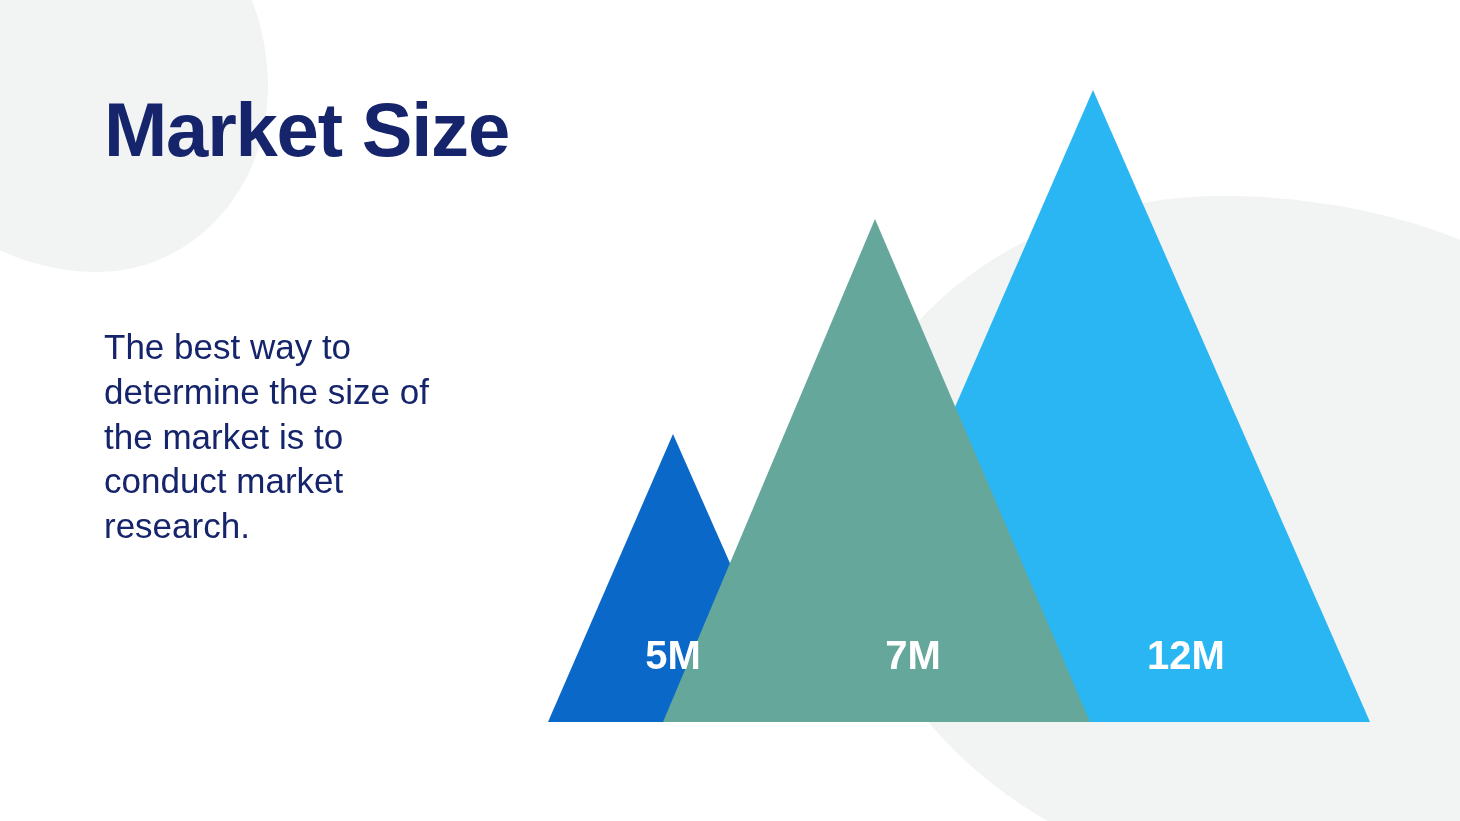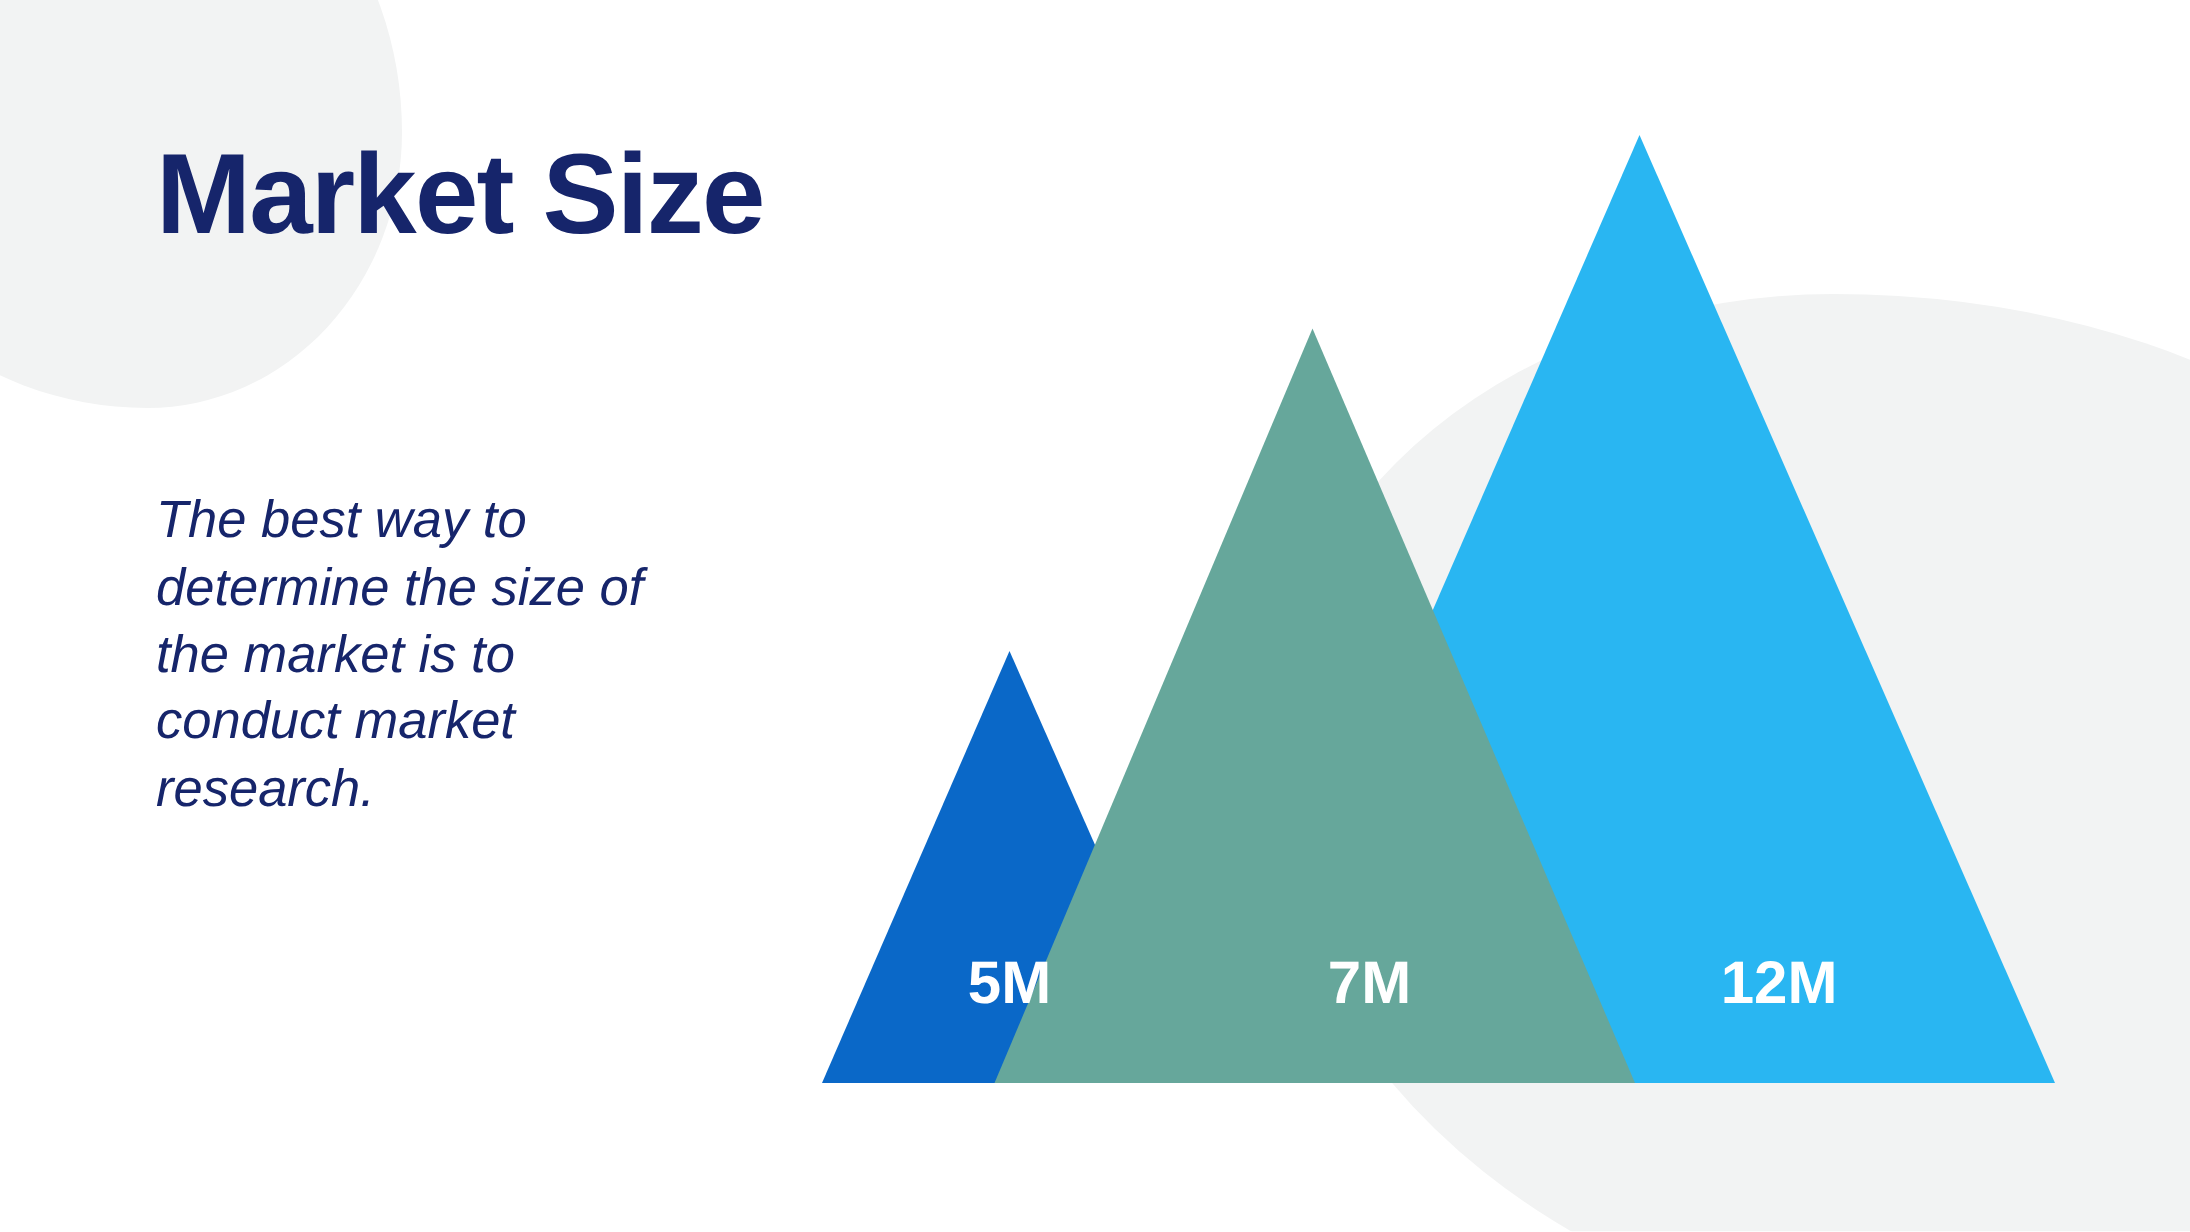--- a/index.html
+++ b/index.html
@@ -103,15 +103,15 @@
       <polygon id="peak-shape-1" points="663,722 875,219 1090,722" fill="#66a79b"></polygon>
 
       <text class="peak-label" id="peak-label-0" x="673" y="658" fill="#ffffff">5M</text>
       <text class="peak-label" id="peak-label-1" x="913" y="658" fill="#ffffff">7M</text>
       <text class="peak-label" id="peak-label-2" x="1186" y="658" fill="#ffffff">12M</text>
     </svg>
   </div>
 
   <h1 id="title" style="color: rgb(22, 37, 107);">Market Size</h1>
 
-  <p id="body-copy" style="color: rgb(22, 37, 107); font-style: italic;">The best way to determine the size of the market is to conduct market research.</p>
+  <p id="body-copy" style="color: rgb(22, 37, 107);">The best way to determine the size of the market is to conduct market research.</p>
 
 </div>
 
 </body></html>

